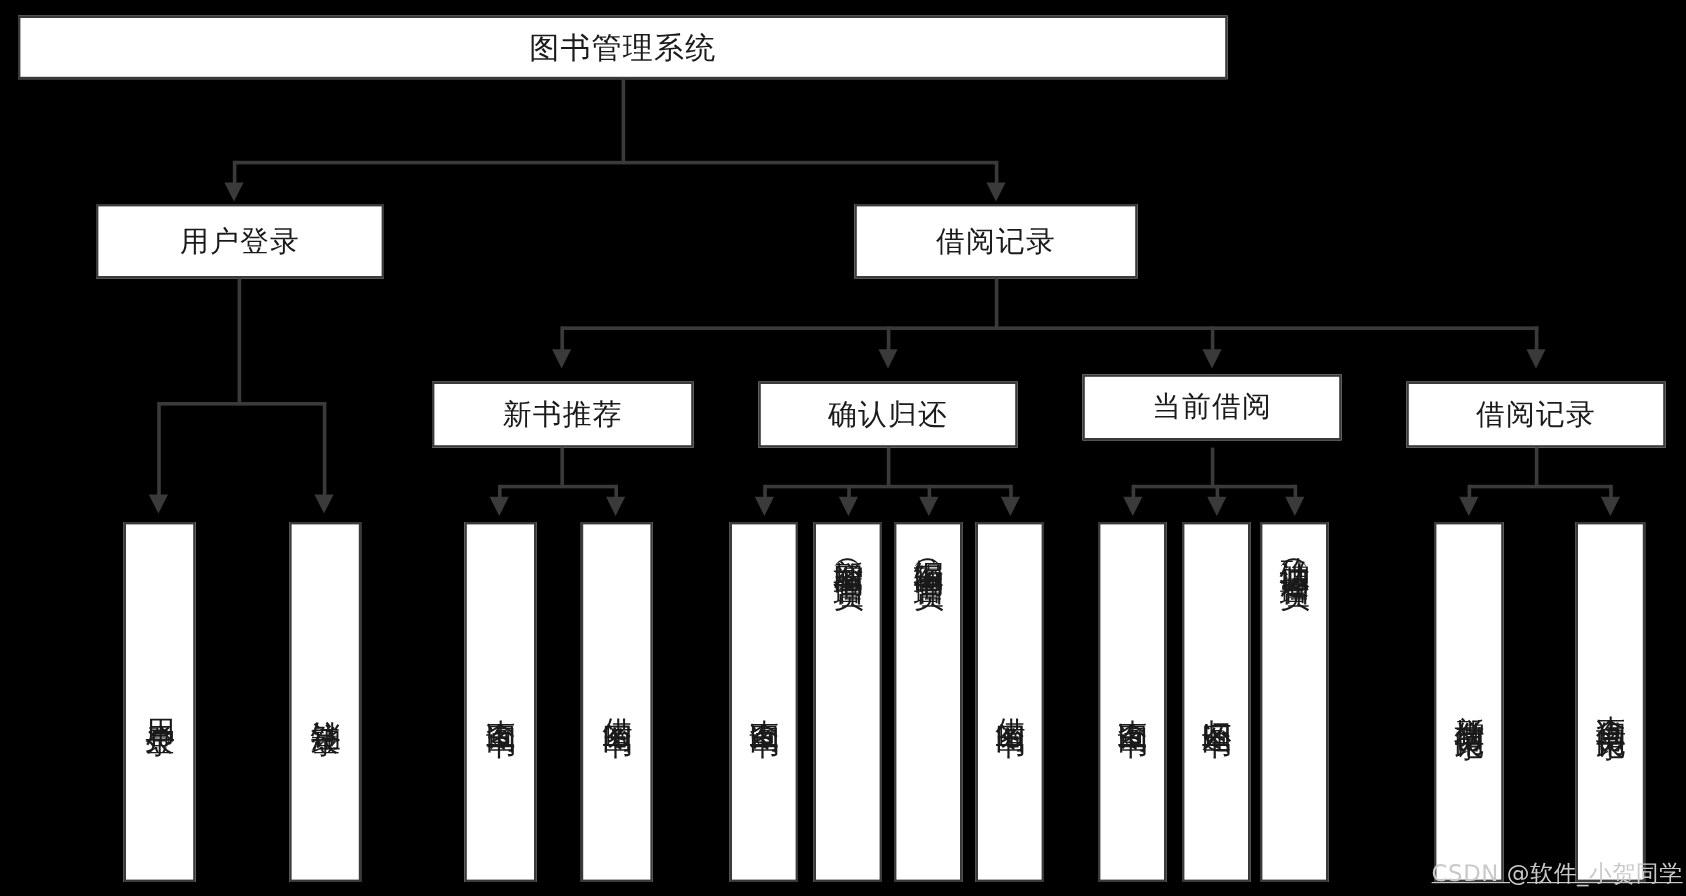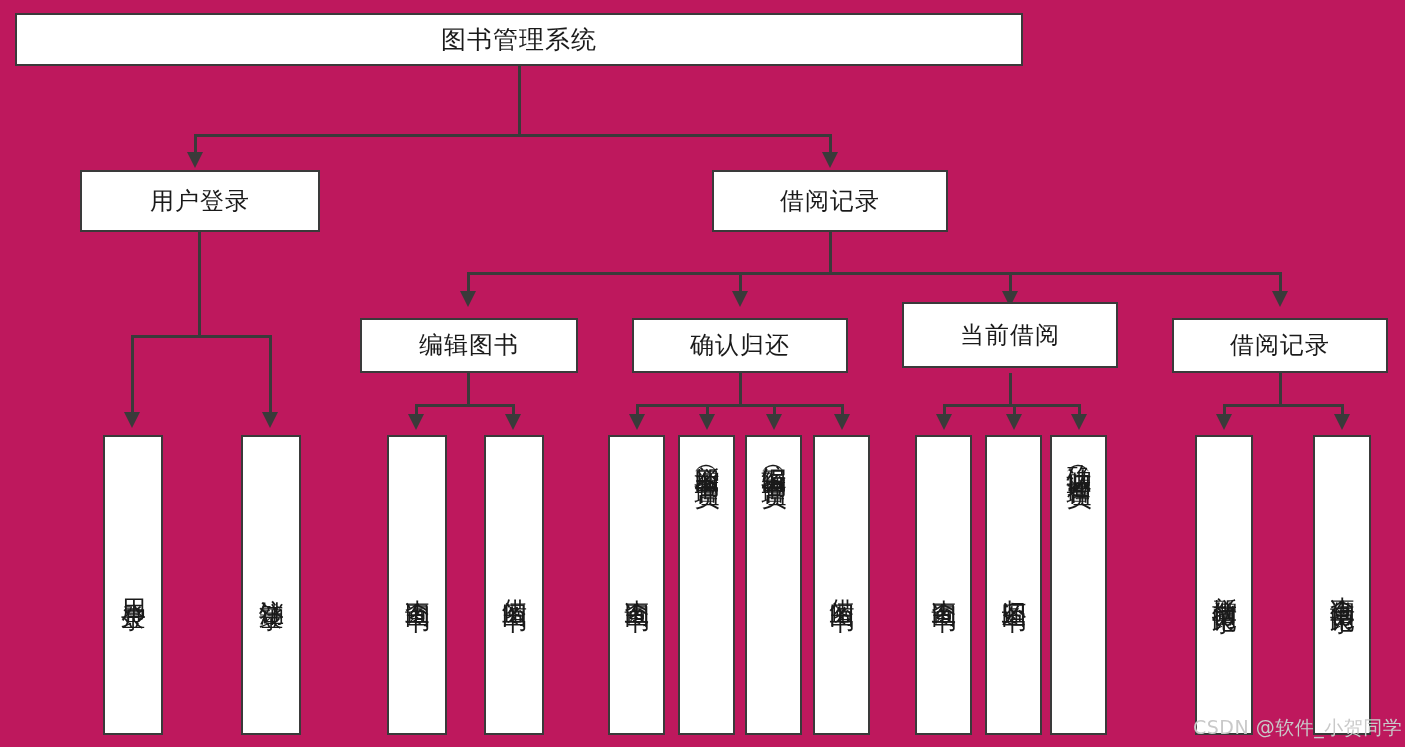--- a/index.html
+++ b/index.html
@@ -7,21 +7,21 @@
     padding: 0;
     background: #ffffff;
   }
   body {
     font-family: "DejaVu Sans", "Liberation Sans", sans-serif;
   }
   #canvas {
     position: relative;
     width: 1405px;
     height: 747px;
-    background: #be185d;
+    background: #000000;
     overflow: hidden;
   }
   .node {
     position: absolute;
     box-sizing: border-box;
     border: 2.5px solid #3a3a3a;
     background: #ffffff;
     display: flex;
     align-items: center;
     justify-content: center;
@@ -116,26 +116,26 @@
   <div class="ln vln" style="left:467px; top:272px; height:22px;"></div>
   <div class="arrow" style="left:460px; top:291px;"></div>
   <div class="ln vln" style="left:739px; top:272px; height:22px;"></div>
   <div class="arrow" style="left:732px; top:291px;"></div>
   <div class="ln vln" style="left:1009px; top:272px; height:22px;"></div>
   <div class="arrow" style="left:1002px; top:291px;"></div>
   <div class="ln vln" style="left:1279px; top:272px; height:22px;"></div>
   <div class="arrow" style="left:1272px; top:291px;"></div>
 
   <div class="node node-h" style="left:360px; top:318px; width:218px; height:55px;">
-    <span class="label">编辑图书</span>
+    <span class="label">新书推荐</span>
   </div>
   <div class="node node-h" style="left:632px; top:318px; width:216px; height:55px;">
     <span class="label">确认归还</span>
   </div>
-  <div class="node node-h" style="left:902px; top:302px; width:216px; height:66px;">
+  <div class="node node-h" style="left:902px; top:312px; width:216px; height:55px;">
     <span class="label">当前借阅</span>
   </div>
   <div class="node node-h" style="left:1172px; top:318px; width:216px; height:55px;">
     <span class="label">借阅记录</span>
   </div>
 
   <div class="ln vln" style="left:467px; top:373px; height:33px;"></div>
   <div class="ln hln" style="left:416px; top:404px; width:99px;"></div>
   <div class="ln vln" style="left:415px; top:404px; height:12px;"></div>
   <div class="arrow" style="left:408px; top:414px;"></div>
@@ -206,15 +206,15 @@
     <span class="label">确认归还（管理员）</span>
   </div>
 
   <div class="node node-v" style="left:1195px; top:435px; width:58px; height:300px;">
     <span class="label">新增借阅记录</span>
   </div>
   <div class="node node-v" style="left:1313px; top:435px; width:58px; height:300px;">
     <span class="label">查询借阅记录</span>
   </div>
 
-  <div class="watermark" style="left:1193px; top:715px;">CSDN @软件_小贺同学</div>
+  <div class="watermark" style="left:1193px; top:715px;text-decoration:underline;">CSDN @软件_小贺同学</div>
 
 </div>
 
 </body></html>

